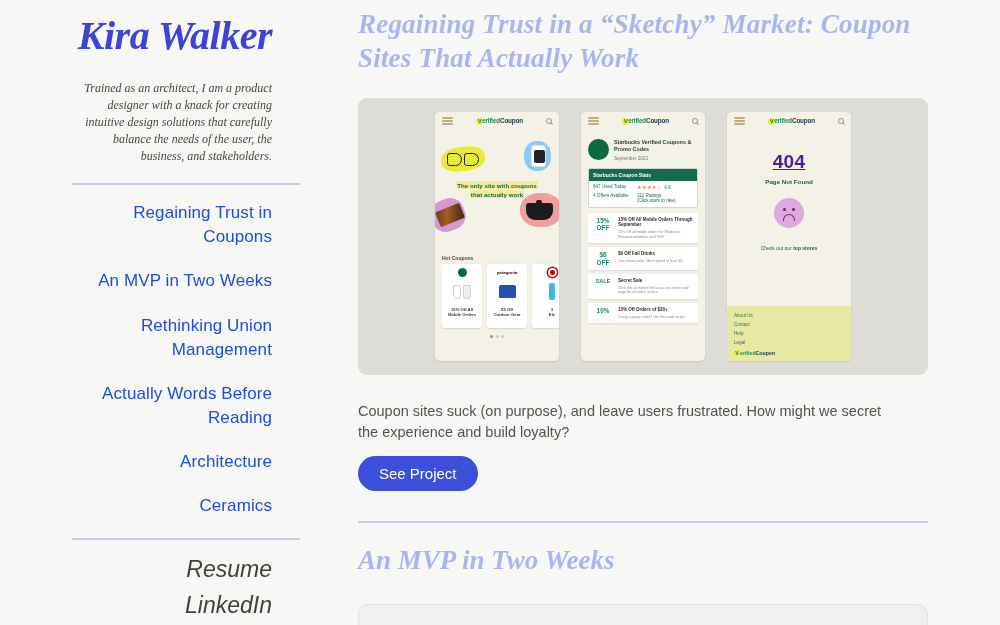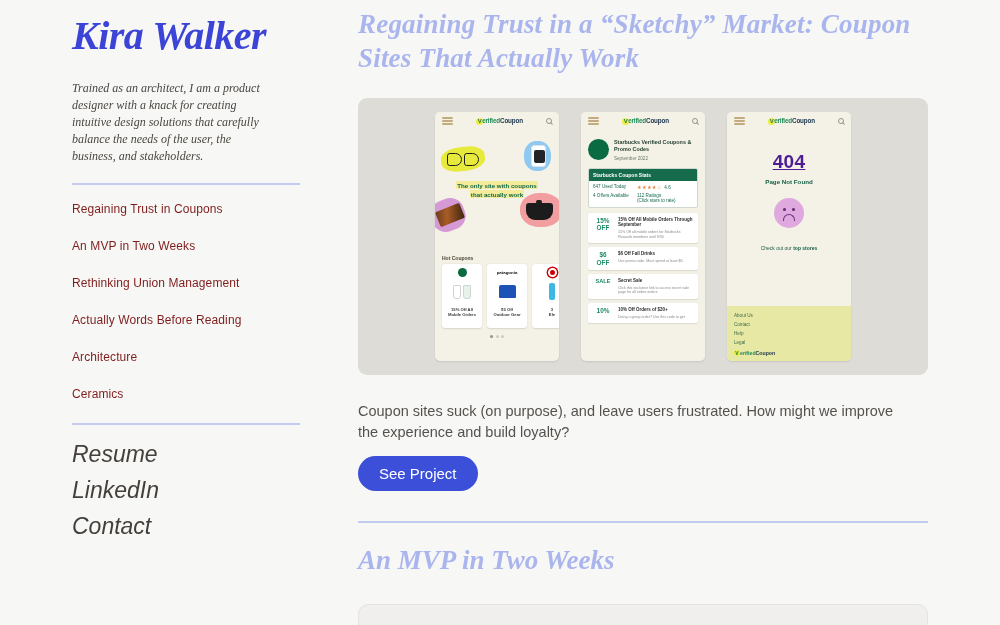--- a/index.html
+++ b/index.html
@@ -9,39 +9,40 @@
     font-family: "Liberation Sans", sans-serif;
     overflow: hidden;
   }
   .page { position: relative; width: 1000px; height: 625px; display: flex; }
 
   
   .sidebar {
     width: 300px; flex: 0 0 300px;
     padding: 14px 28px 4px 72px;
     background: #f7f7f5;
+    text-align: right;
   }
   .brand-name {
     font-family: "Liberation Serif", serif;
     font-style: italic; font-weight: 700;
     font-size: 40px; line-height: 1.1;
     color: #3b44d6; letter-spacing: -0.5px;
     margin-bottom: 22px;
   }
   .bio {
     font-family: "Liberation Serif", serif;
     font-style: italic; font-size: 12px;
     line-height: 1.42; color: #4a4640;
     margin-bottom: 18px;
   }
   .rule { height: 2px; background: #c3ccf0; width: 228px; margin: 0 0 16px 0; }
   .nav-list { list-style: none; }
   .nav-item {
-    font-size: 12px; line-height: 1.42;
-    color: #7f1d1d; margin-bottom: 20px;
+    font-size: 17px; line-height: 1.42;
+    color: #1d4ed8; margin-bottom: 20px;
     cursor: pointer; letter-spacing: .1px;
   }
   .rule-bottom { height: 2px; background: #c3ccf0; width: 228px; margin: 4px 0 16px 0; }
   .link-list { list-style: none; }
   .link-item {
     font-family: Liberation Sans, sans-serif;
     font-style: italic; font-size: 23px;
     color: #443f3a; margin-bottom: 9px; cursor: pointer;
   }
 
@@ -361,20 +362,20 @@
         <div class="p-footer">
           <a>About Us</a>
           <a>Contact</a>
           <a>Help</a>
           <a>Legal</a>
           <div class="flogo"><span class="v" style="background:#ecec3f;color:#1f7a4d;border-radius:50%;display:inline-block;width:6px;height:6px;line-height:6px;text-align:center;font-size:5px;">V</span><span style="color:#1f8a55">erified</span><span style="color:#17324b">Coupon</span></div>
         </div>
       </div>
     </div>
 
-    <p class="desc">Coupon sites suck (on purpose), and leave users frustrated. How might we improve the experience and build loyalty?</p>
+    <p class="desc">Coupon sites suck (on purpose), and leave users frustrated. How might we secret the experience and build loyalty?</p>
     <button class="cta">See Project</button>
 
     <div class="section-rule"></div>
     <h2 class="next-title">An MVP in Two Weeks</h2>
     <div class="next-frame"></div>
   </main>
 </div>
 
 </body></html>

